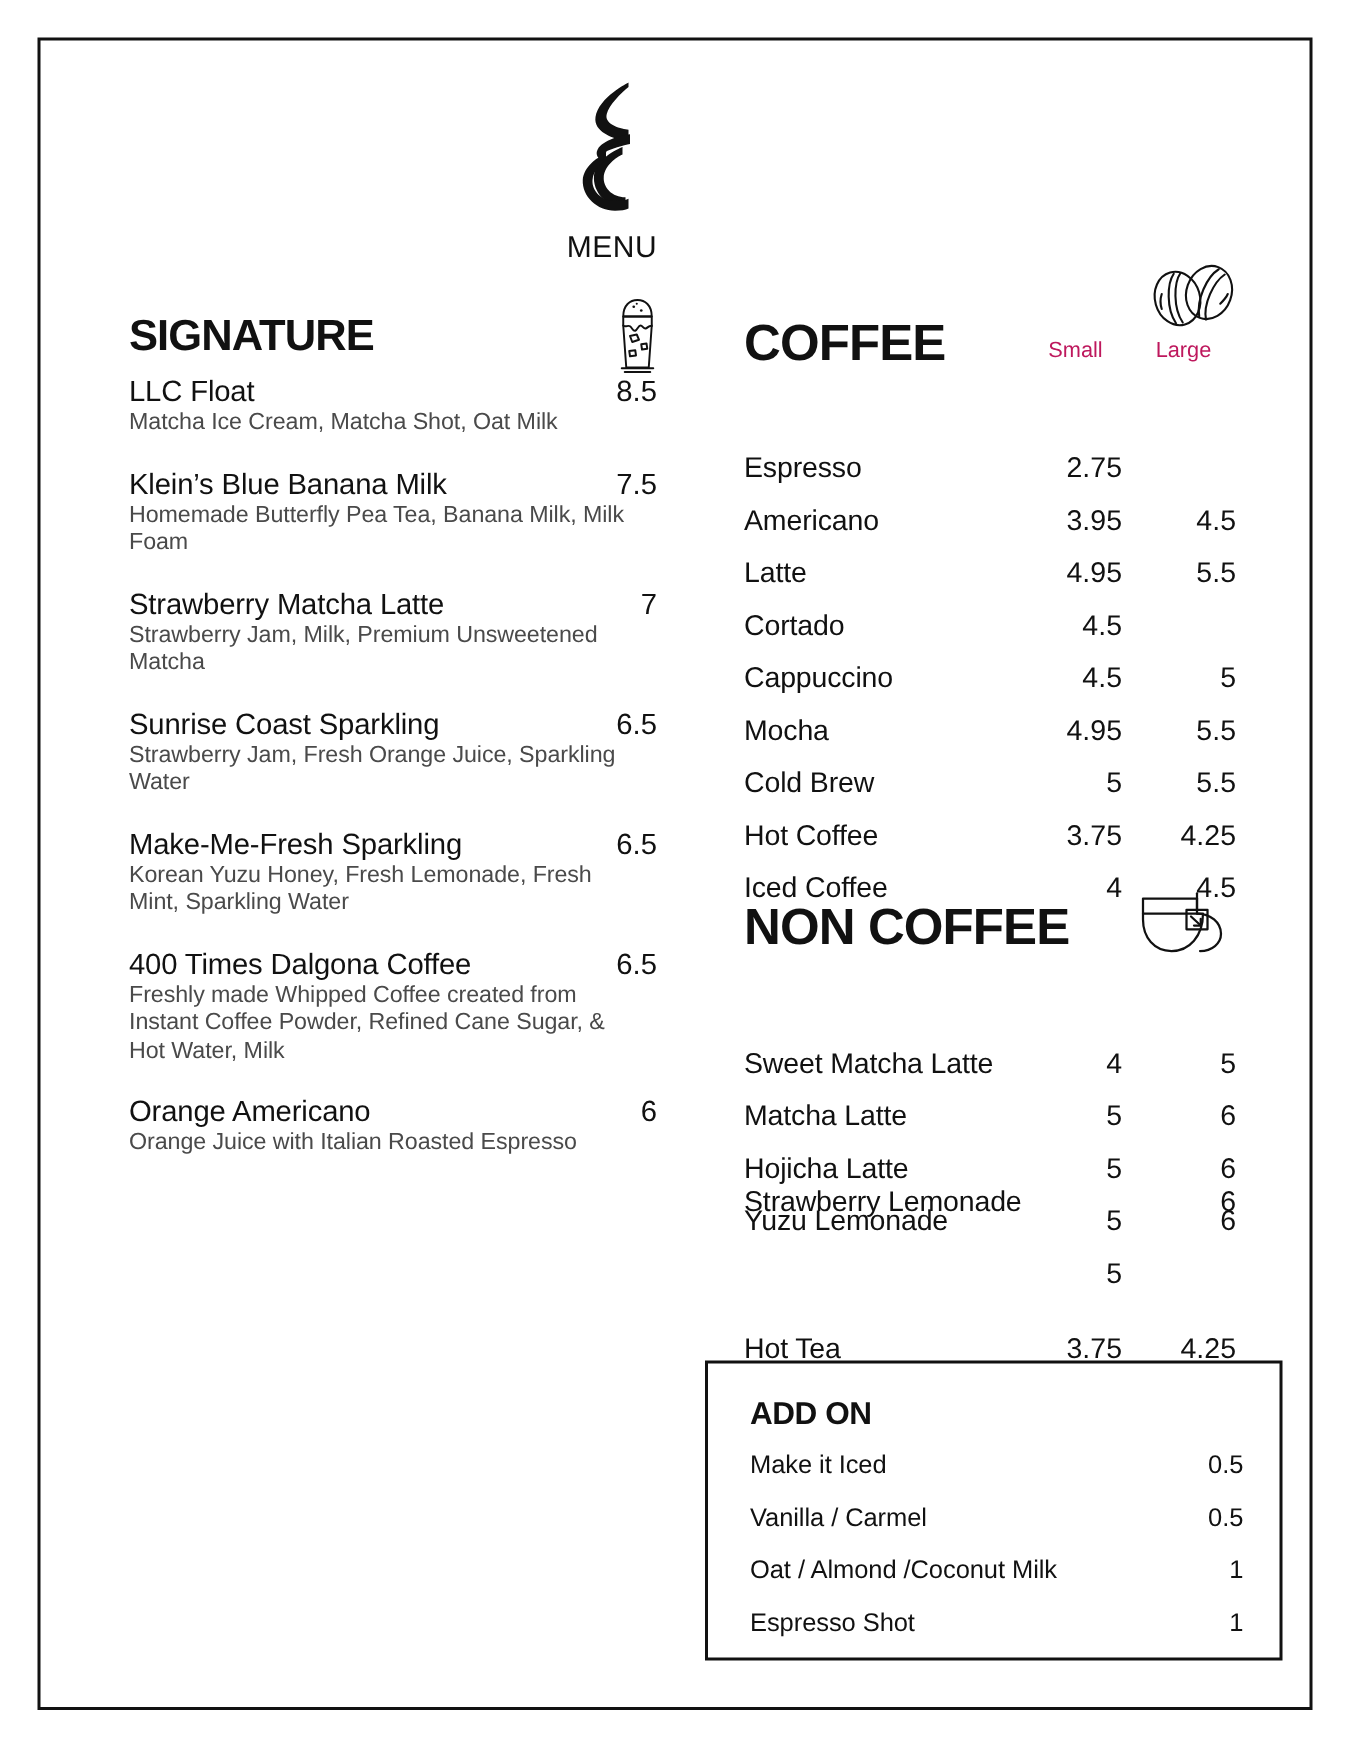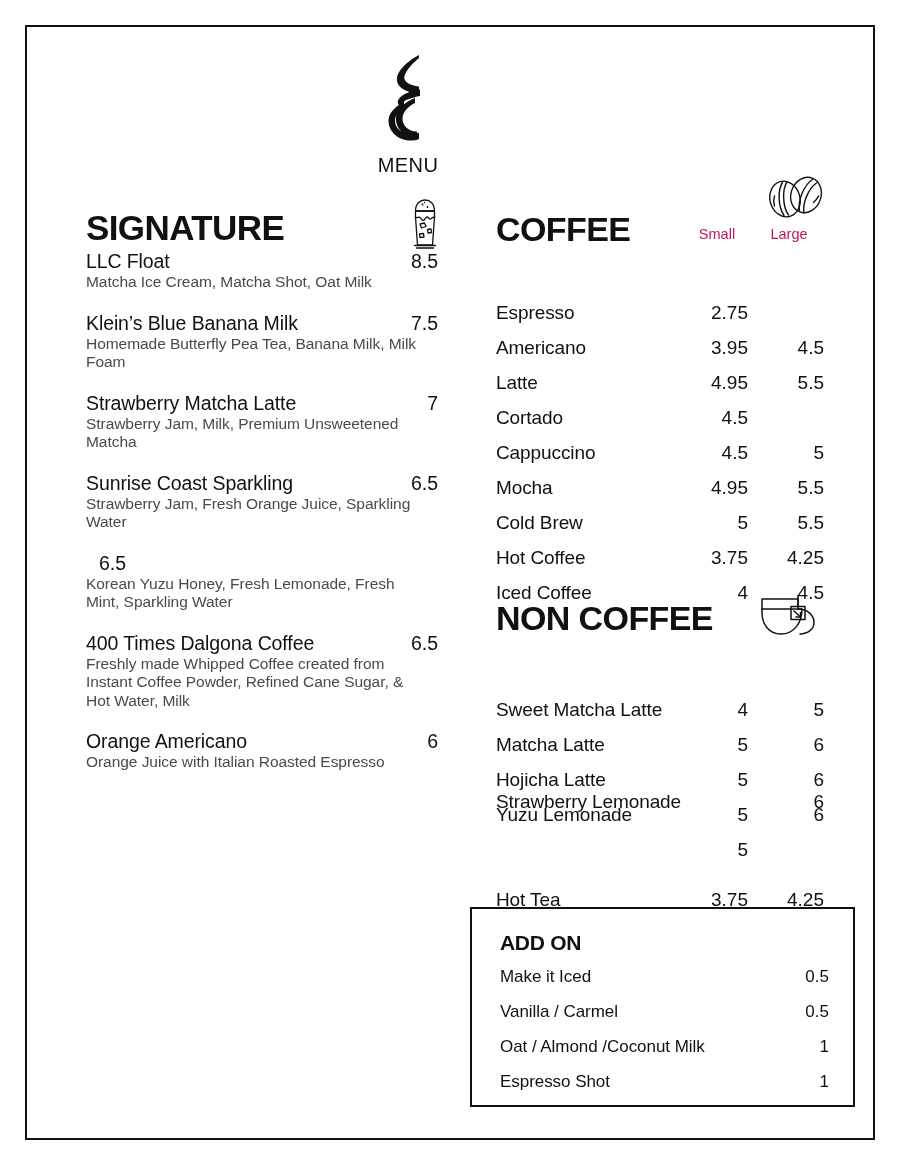--- a/index.html
+++ b/index.html
@@ -74,21 +74,21 @@
   
   .section-head {
     position: relative;
     font-size: 34px;
     font-weight: bold;
     letter-spacing: -0.6px;
     line-height: 1;
     margin: 0;
     color: #111111;
   }
-  .section-head.sig { font-size: 35px; }
+  .section-head.sig { font-size: 29px; }
 
   .sig-head-row {
     position: relative;
     height: 52px;
   }
   .sig-head-row .section-head {
     position: absolute;
     left: 0;
     top: 12px;
   }
@@ -306,20 +306,21 @@
       <div class="sig-item">
         <div class="sig-title-row">
           <span class="sig-name">Sunrise Coast Sparkling</span>
           <span class="sig-price">6.5</span>
         </div>
         <div class="sig-desc">Strawberry Jam, Fresh Orange Juice, Sparkling Water</div>
       </div>
 
       <div class="sig-item">
         <div class="sig-title-row">
+          <span class="sig-name">Make-Me-Fresh Sparkling</span>
           <span class="sig-price">6.5</span>
         </div>
         <div class="sig-desc">Korean Yuzu Honey, Fresh Lemonade, Fresh Mint, Sparkling Water</div>
       </div>
 
       <div class="sig-item">
         <div class="sig-title-row">
           <span class="sig-name">400 Times Dalgona Coffee</span>
           <span class="sig-price">6.5</span>
         </div>

